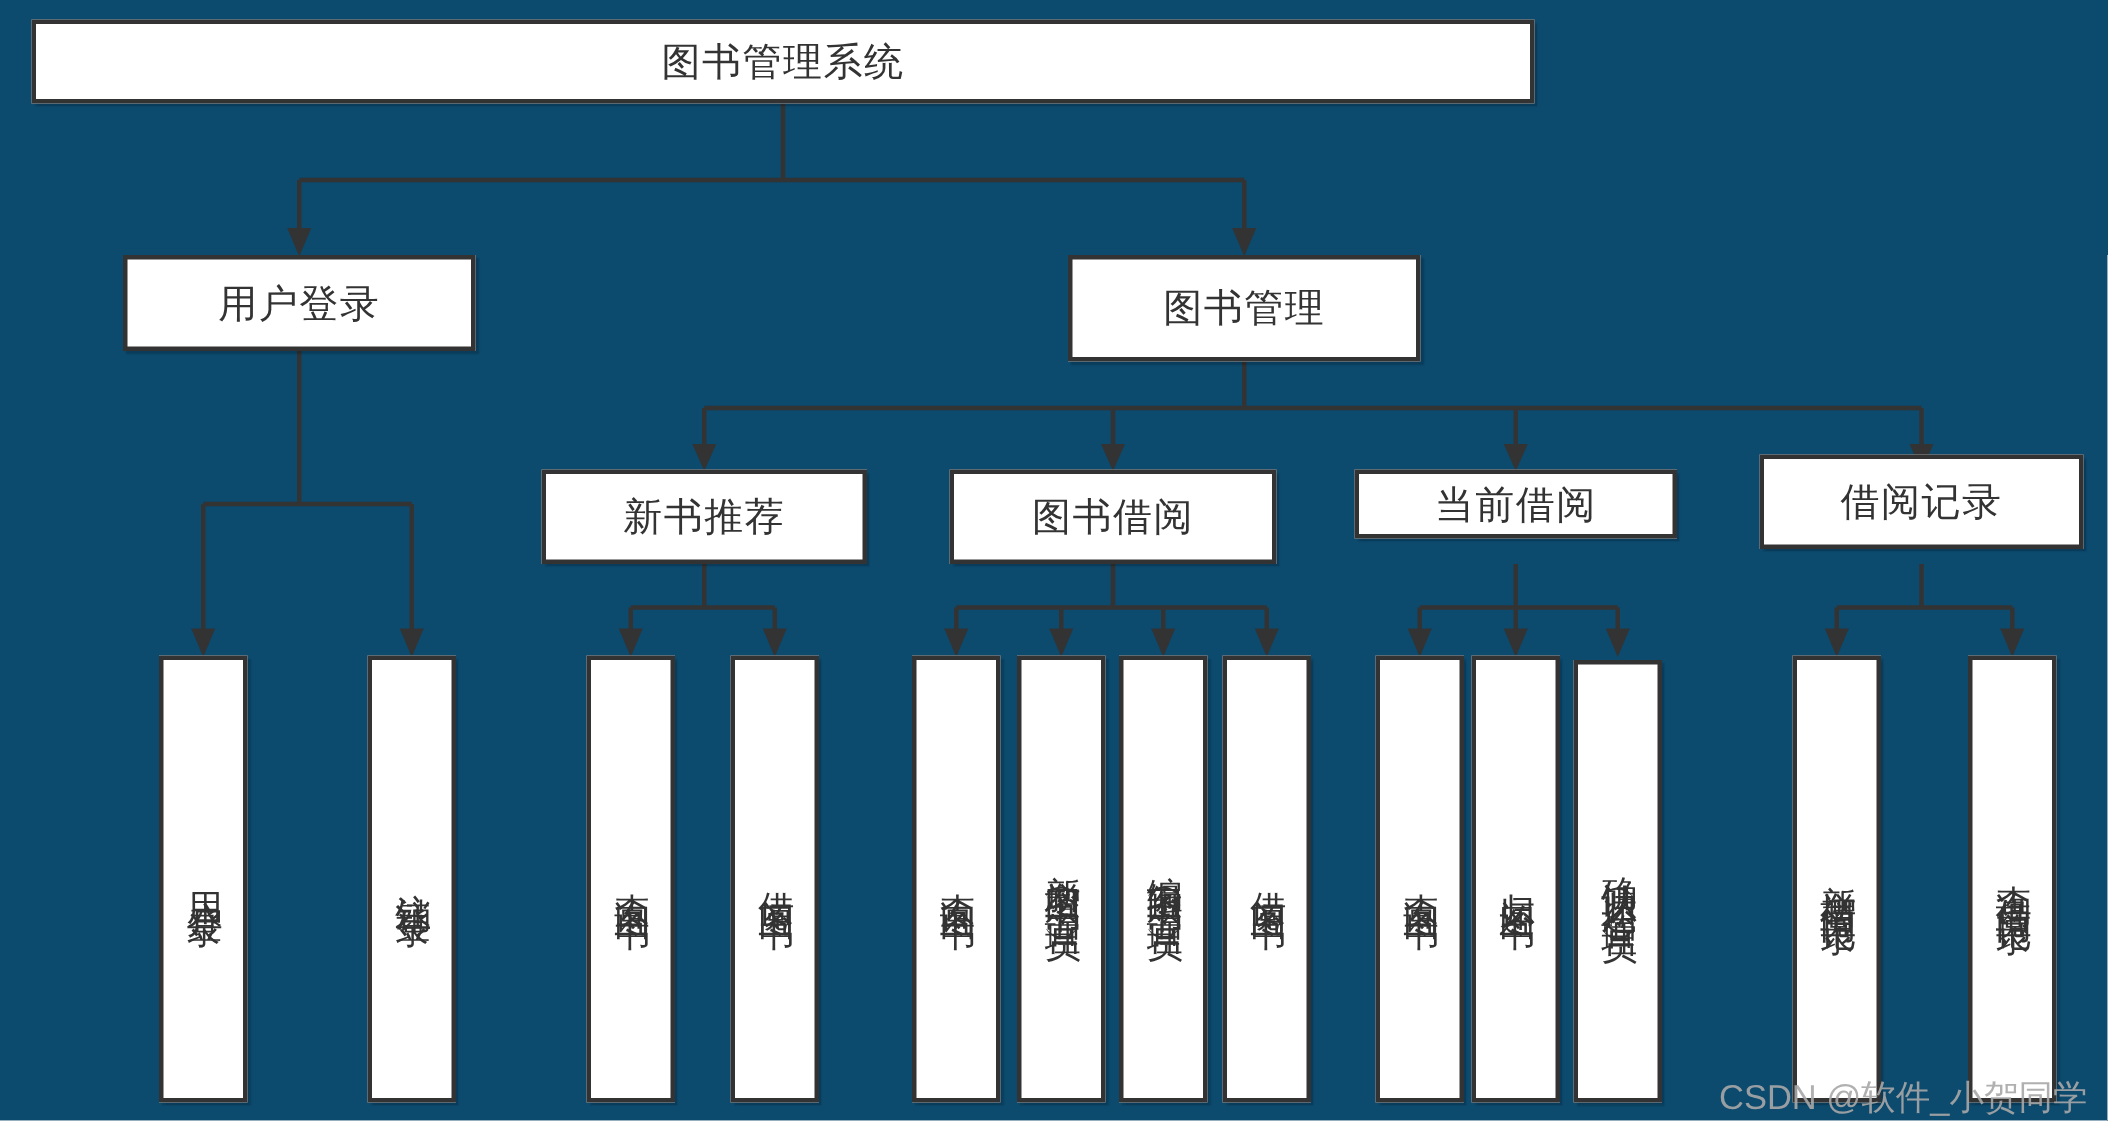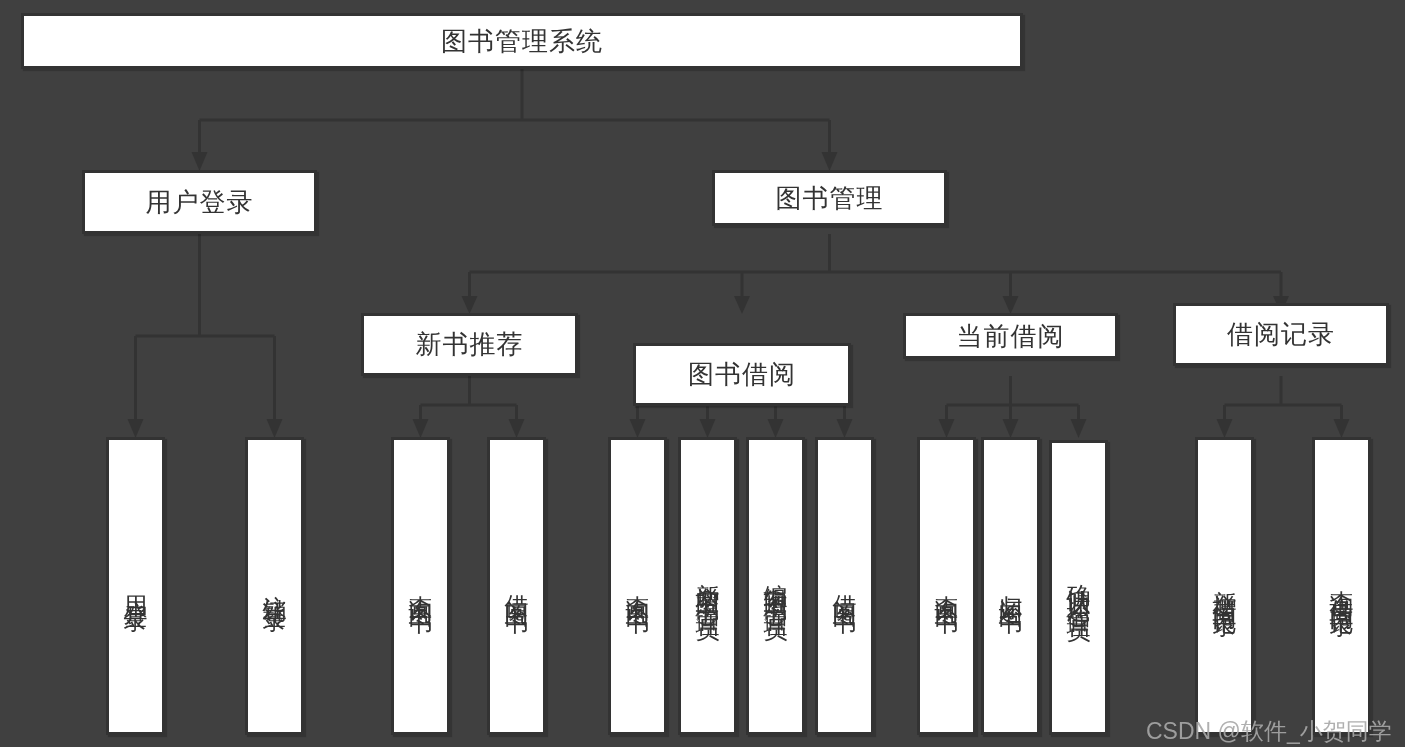--- a/index.html
+++ b/index.html
@@ -5,21 +5,21 @@
   html, body {
     margin: 0;
     padding: 0;
     background: #ffffff;
     font-family: "Liberation Sans", "DejaVu Sans", sans-serif;
   }
   .canvas {
     position: relative;
     width: 1405px;
     height: 747px;
-    background: #404040;
+    background: #0c4a6e;
     overflow: hidden;
   }
   .connectors {
     position: absolute;
     left: 0; top: 0;
     width: 1405px; height: 747px;
     pointer-events: none;
   }
   .node {
     position: absolute;
@@ -135,28 +135,28 @@
     </g>
   </svg>
 
   <div class="node" style="left:21px; top:13px; width:1002px; height:56px;">
     <span>图书管理系统</span>
   </div>
 
   <div class="node" style="left:82px; top:170px; width:235px; height:64px;">
     <span>用户登录</span>
   </div>
-  <div class="node" style="left:712px; top:170px; width:235px; height:56px;">
+  <div class="node" style="left:712px; top:170px; width:235px; height:71px;">
     <span>图书管理</span>
   </div>
 
   <div class="node" style="left:361px; top:313px; width:217px; height:63px;">
     <span>新书推荐</span>
   </div>
-  <div class="node" style="left:633px; top:313px; width:218px; height:63px;margin-top:30px;">
+  <div class="node" style="left:633px; top:313px; width:218px; height:63px;">
     <span>图书借阅</span>
   </div>
   <div class="node" style="left:903px; top:313px; width:215px; height:46px;">
     <span>当前借阅</span>
   </div>
   <div class="node" style="left:1173px; top:303px; width:216px; height:63px;">
     <span>借阅记录</span>
   </div>
 
   <div class="leaf" style="left:106px;">

